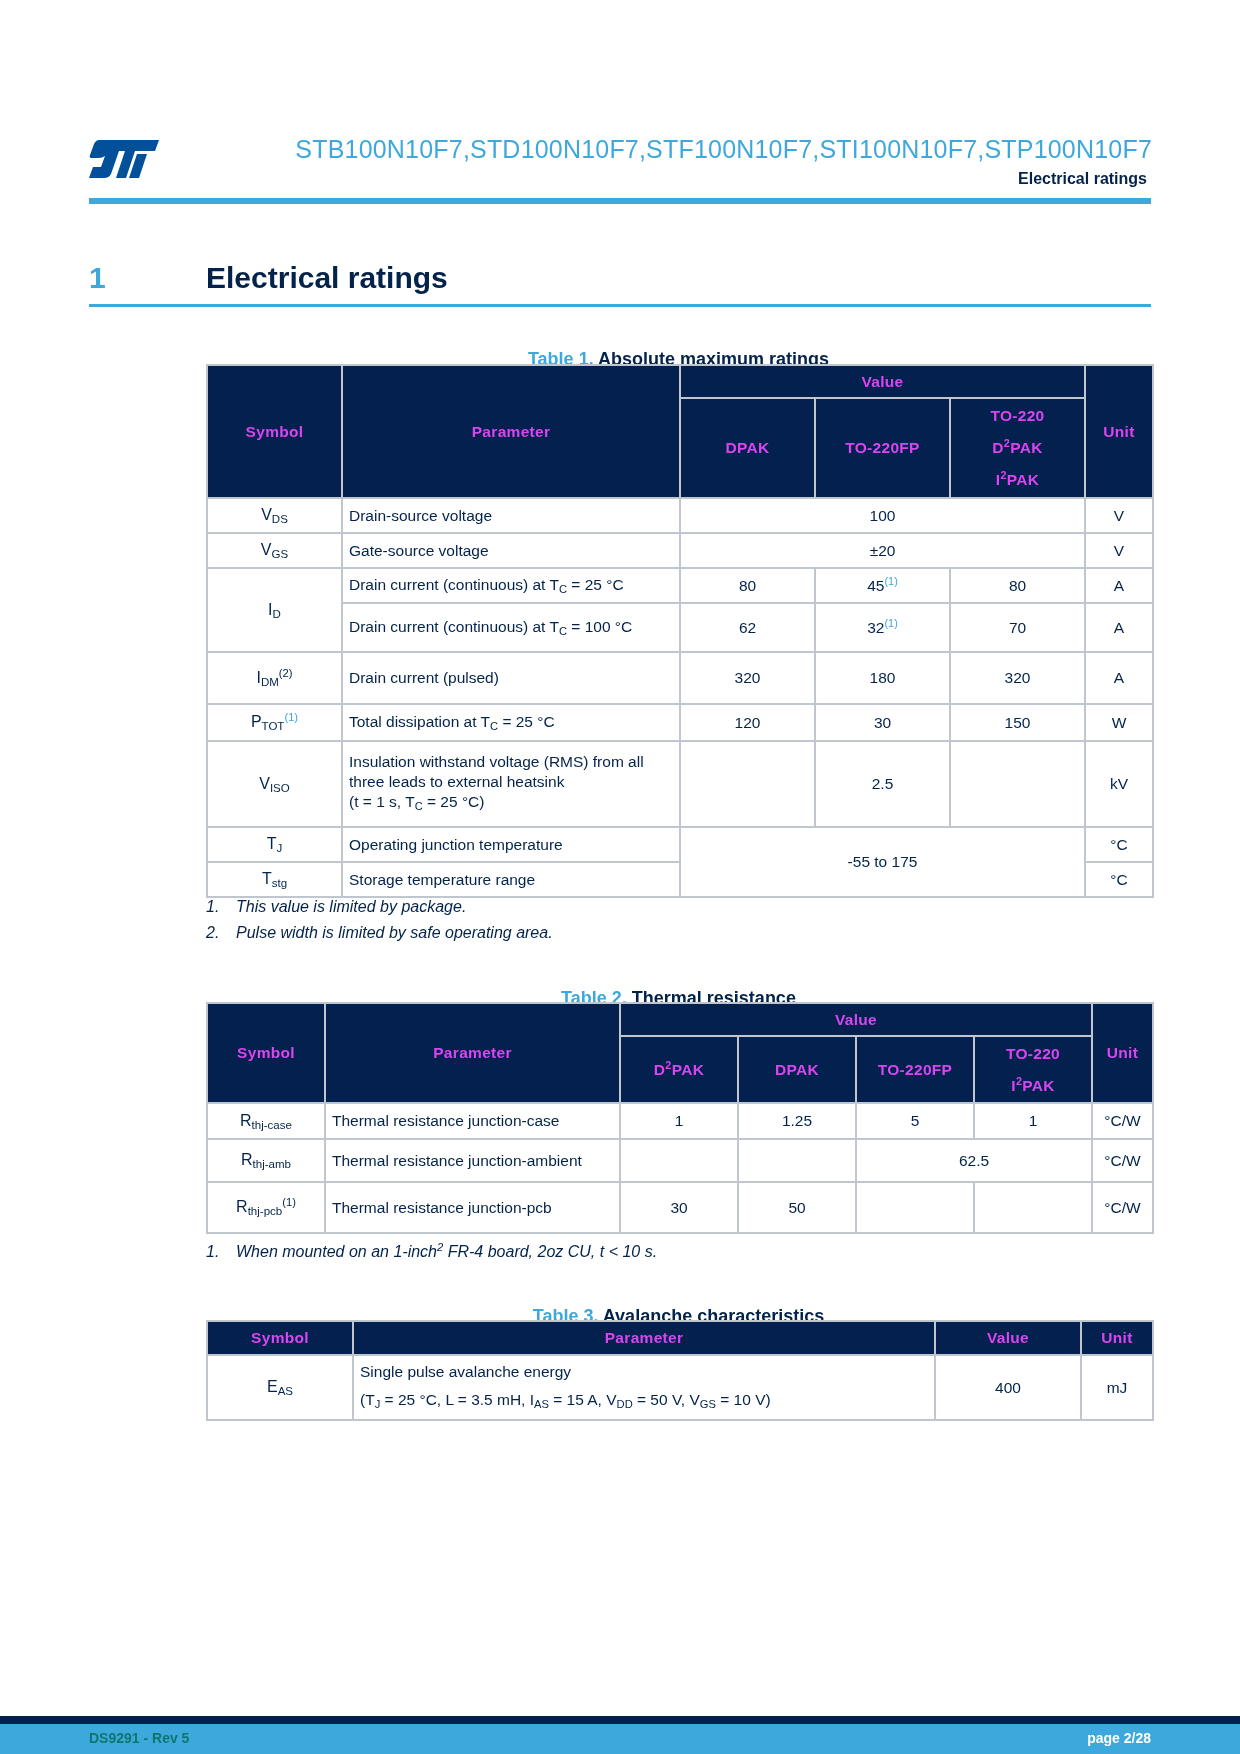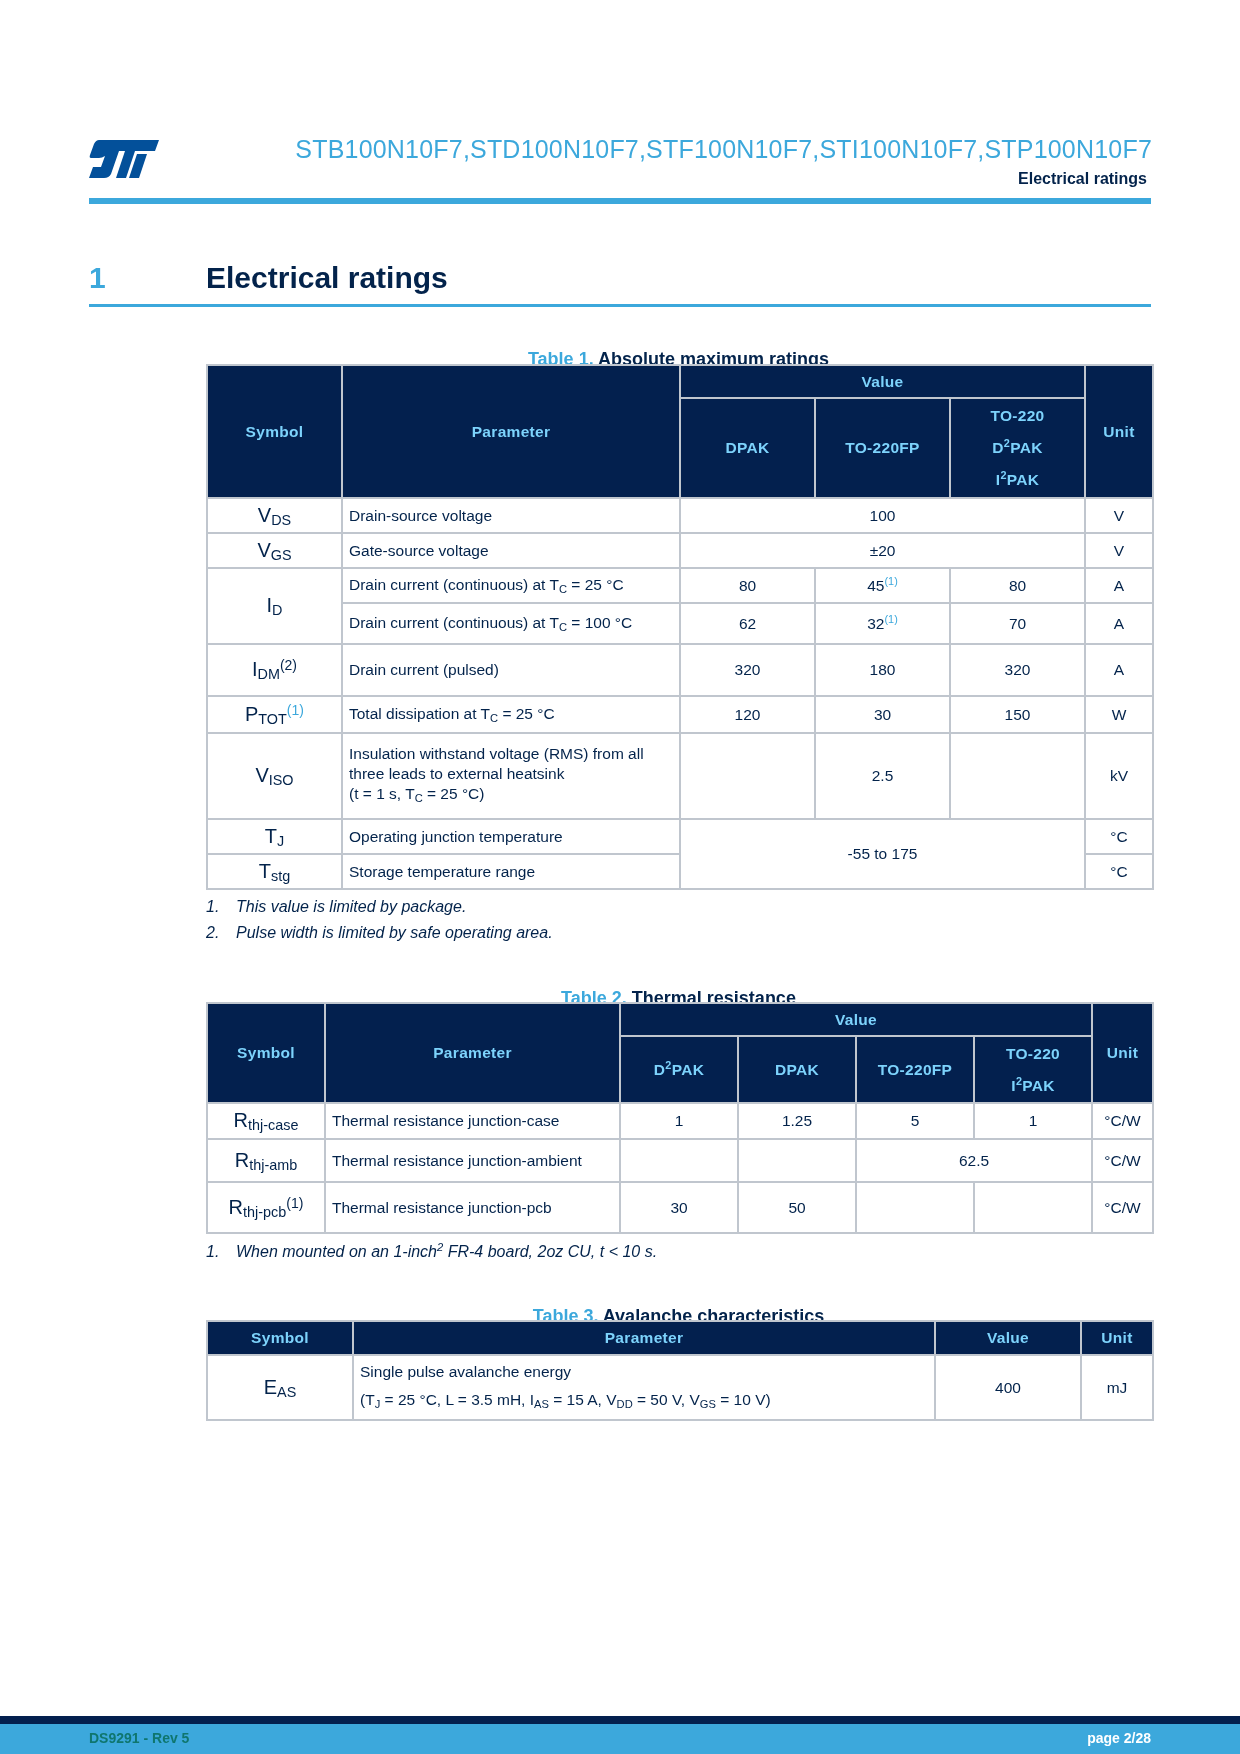--- a/index.html
+++ b/index.html
@@ -17,25 +17,25 @@
   .sec-num { left: 89px; top: 240px; font-size: 30px; font-weight: bold; color: #3ca8dc; }
   .sec-title { left: 206px; top: 240px; font-size: 30px; font-weight: bold; color: #03234b; }
   .sec-rule { left: 89px; top: 283px; width: 1062px; height: 3px; background: #3ca8dc; }
 
   
   .caption { left: 206px; width: 945px; text-align: center; font-size: 18px; font-weight: bold; color: #03234b; }
   .caption .cnum { color: #3ca8dc; }
 
   
   table.ds { position: absolute; border-collapse: collapse; table-layout: fixed; font-size: 15.5px; color: #03234b; }
-  table.ds th { background: #03204e; color: #7dd3fc; font-weight: bold; font-size: 15.5px;
+  table.ds th { background: #03204e; color: #d946ef; font-weight: bold; font-size: 15.5px;
                 border: 2px solid #c0c6ce; padding: 0; text-align: center; vertical-align: middle; letter-spacing: 0.3px; }
   table.ds td { border: 2px solid #c0c6ce; padding: 0 6px; text-align: center; vertical-align: middle; background: #fff; }
   table.ds td.left { text-align: left; }
-  table.ds td.sym { font-size: 20px; }
+  table.ds td.sym { font-size: 16px; }
   sub { font-size: 72%; vertical-align: -3px; }
   sup { font-size: 70%; vertical-align: 6px; line-height: 0; }
   .fn-ref { color: #3ca8dc; }
   .ml { line-height: 20px; }
   .ml p { margin: 0; }
   .ml p + p.gap { margin-top: 0; }
   .hl { line-height: 32px; }
 
   
   .footnote { left: 206px; font-size: 16px; font-style: italic; color: #03234b; white-space: nowrap; }
@@ -113,21 +113,21 @@
 
     <tr style="height:35px;">
       <td class="sym" rowspan="2"><span>I</span><sub>D</sub></td>
       <td class="left"><span>Drain current (continuous) at T</span><sub>C</sub><span> = 25 °C</span></td>
       <td>80</td>
       <td><span>45</span><sup class="fn-ref">(1)</sup></td>
       <td>80</td>
       <td>A</td>
     </tr>
 
-    <tr style="height:41px;">
+    <tr style="height:49px;">
       <td class="left"><span>Drain current (continuous) at T</span><sub>C</sub><span> = 100 °C</span></td>
       <td>62</td>
       <td><span>32</span><sup class="fn-ref">(1)</sup></td>
       <td>70</td>
       <td>A</td>
     </tr>
 
     <tr style="height:52px;">
       <td class="sym"><span>I</span><sub>DM</sub><sup>(2)</sup></td>
       <td class="left">Drain current (pulsed)</td>

